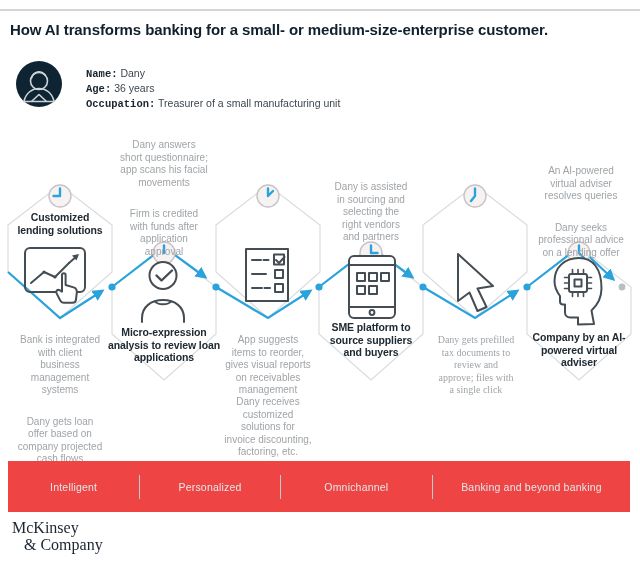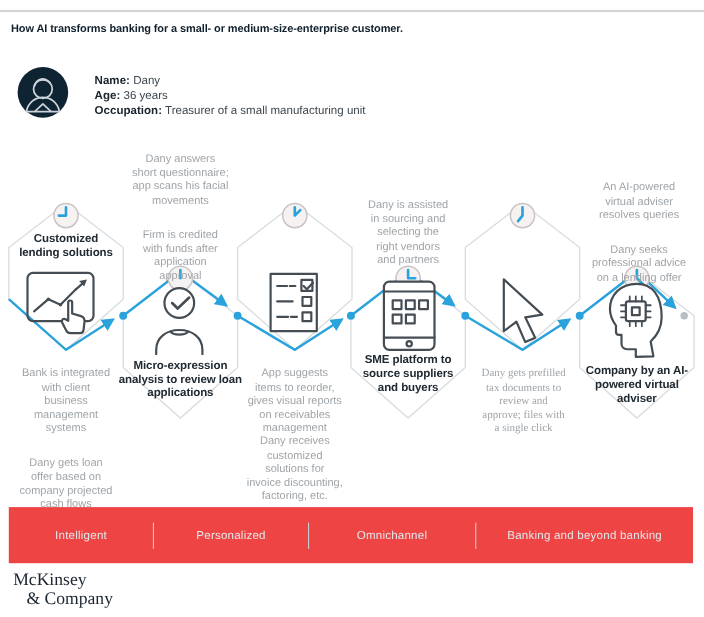--- a/index.html
+++ b/index.html
@@ -2,27 +2,27 @@
 <html><head>
 <meta charset="utf-8">
 <style>
   html,body{margin:0;padding:0;}
   body{width:640px;height:561px;background:#ffffff;font-family:"Liberation Sans",sans-serif;overflow:hidden;}
   .page{position:relative;width:640px;height:561px;background:#fff;}
   .abs{position:absolute;}
 
   .top-rule{left:0;top:9px;width:640px;height:2px;background:#d2d6d8;}
 
-  .main-title{left:10px;top:21px;width:622px;font-size:10px;font-weight:bold;color:#10202c;letter-spacing:-0.1px;}
+  .main-title{left:10px;top:21px;width:622px;font-size:15px;font-weight:bold;color:#10202c;letter-spacing:-0.1px;}
 
   .avatar{left:16px;top:61px;width:46px;height:46px;border-radius:50%;background:#0e2433;}
   .avatar svg{display:block;}
 
   .profile{left:86px;top:66px;font-size:10.5px;color:#3e474e;line-height:14px;}
-  .profile b{color:#1a242d;}
+  .profile b{color:#1a242d;font-family:Liberation Mono, monospace;}
 
   .diagram-svg{left:0;top:0;width:640px;height:561px;pointer-events:none;}
 
   .hex-title{position:absolute;font-size:10.5px;font-weight:bold;line-height:12.6px;color:#202a32;
              text-align:center;white-space:pre-line;letter-spacing:-0.1px;}
   .t1{left:4px;top:211px;width:112px;}
   .t2{left:104px;top:326px;width:120px;}
   .t3{left:206px;top:204px;width:124px;}
   .t4{left:317px;top:321px;width:108px;}
   .t5{left:421px;top:216px;width:108px;}

